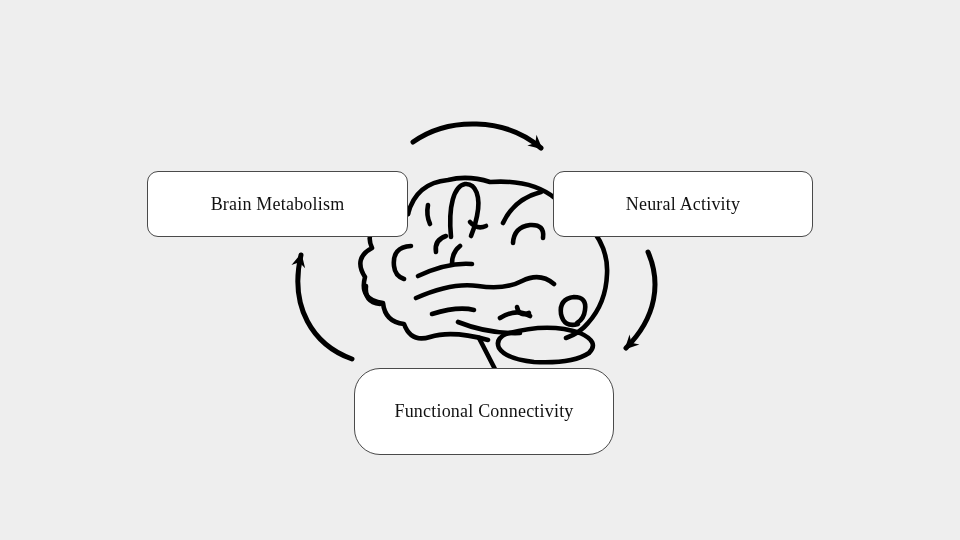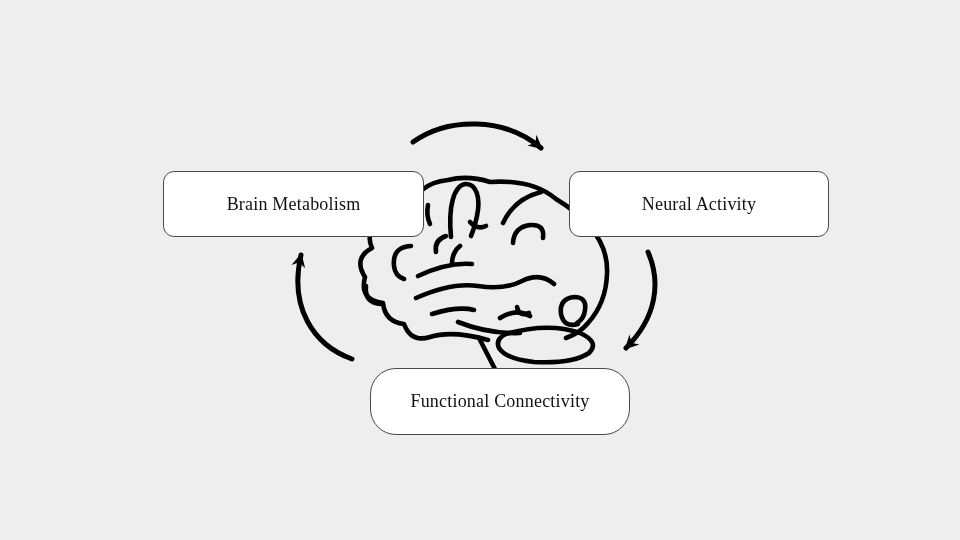--- a/index.html
+++ b/index.html
@@ -22,31 +22,30 @@
   .node {
     position: absolute;
     box-sizing: border-box;
     background: #ffffff;
     border: 1px solid #4a4a4a;
     border-radius: 11px;
     display: flex;
     align-items: center;
     justify-content: center;
     z-index: 1;
-    margin-left: 16px;
   }
   .node-label {
     font-size: 18px;
     color: #111111;
     letter-spacing: 0.2px;
     white-space: nowrap;
   }
   #node-brain-metabolism      { left: 147px; top: 171px; width: 261px; height: 66px; }
   #node-neural-activity       { left: 553px; top: 171px; width: 260px; height: 66px; align-items: center; }
-  #node-functional-connectivity { left: 354px; top: 368px; width: 260px; height: 67px; border-radius: 26px; }
+  #node-functional-connectivity { left: 354px; top: 368px; width: 260px; height: 87px; border-radius: 26px; }
 </style>
 </head>
 <body>
 
 <div class="slide">
 
   <svg class="diagram-svg" viewBox="0 0 960 540" aria-hidden="true">
     <defs>
       <marker id="ah" markerUnits="userSpaceOnUse" markerWidth="18" markerHeight="18" viewBox="0 0 18 18" refX="14" refY="9" orient="auto">
         <path d="M2,2 L16,9 L2,16 L6.5,9 Z" fill="#000000"></path>

